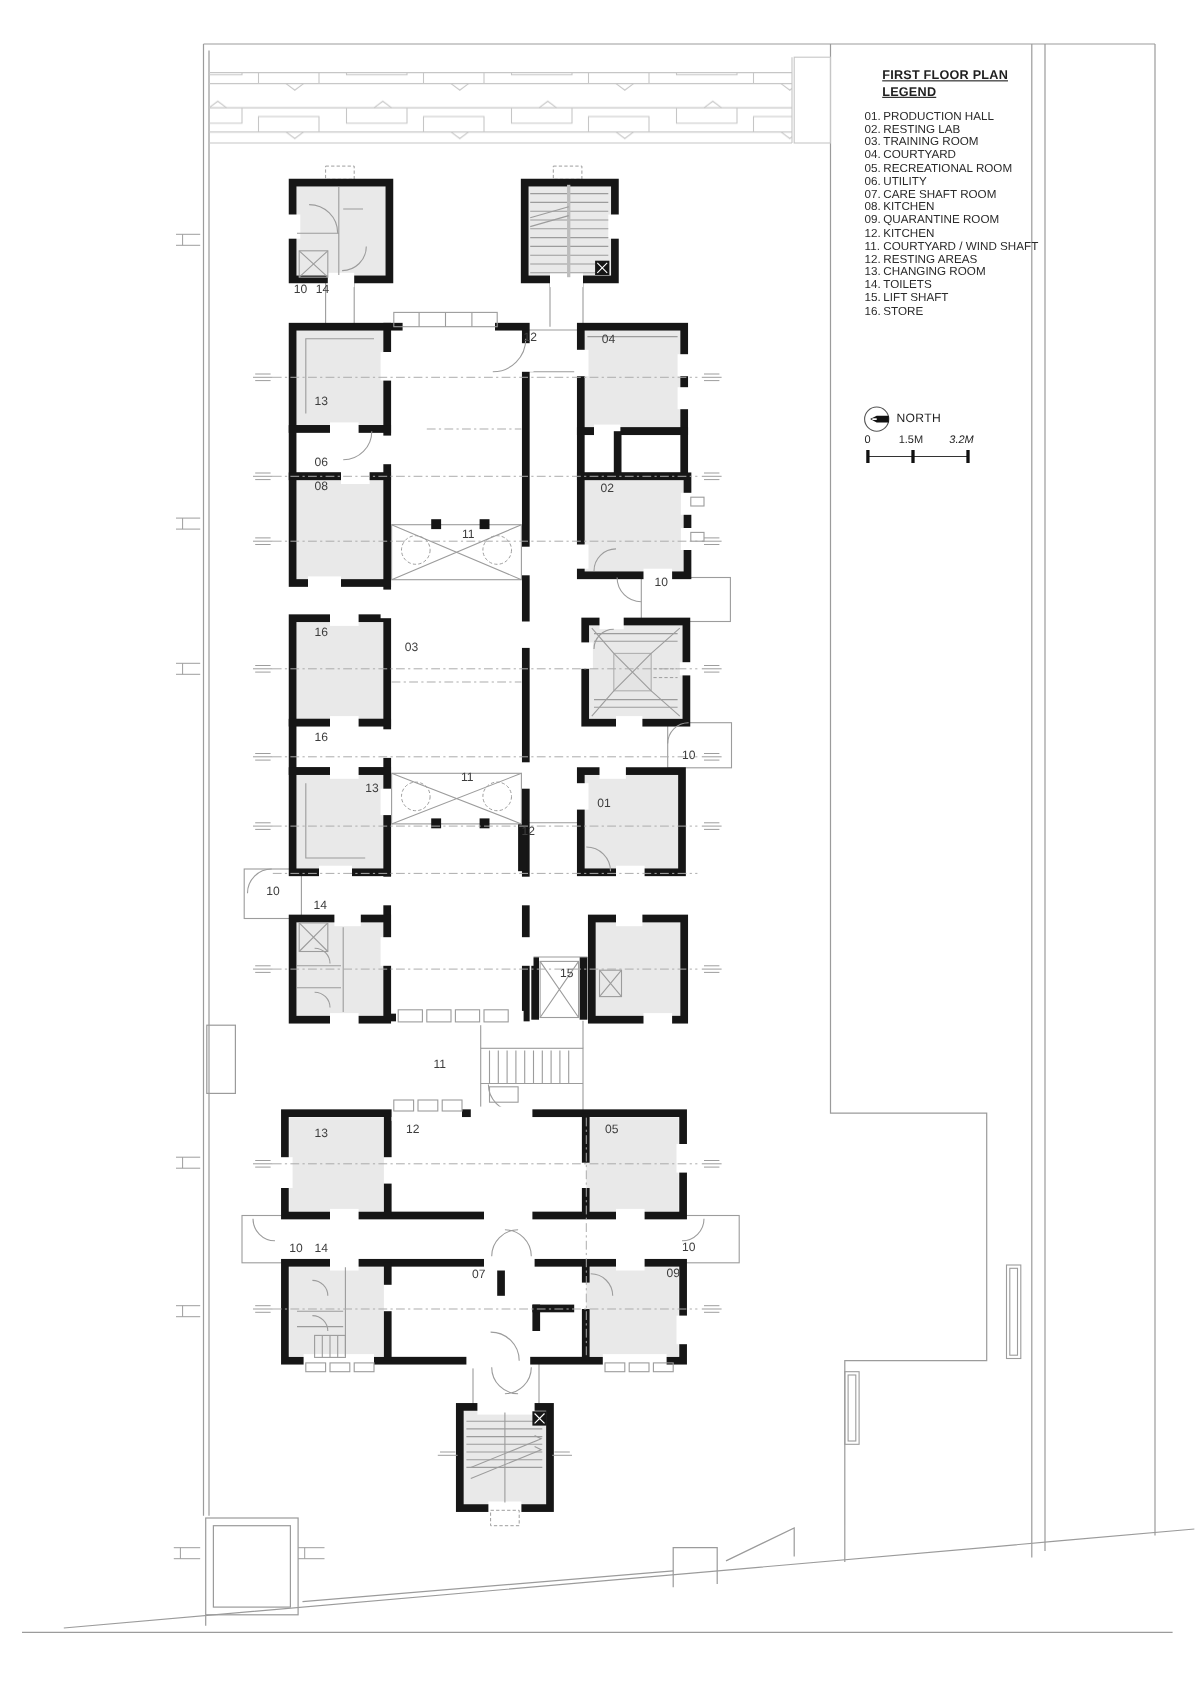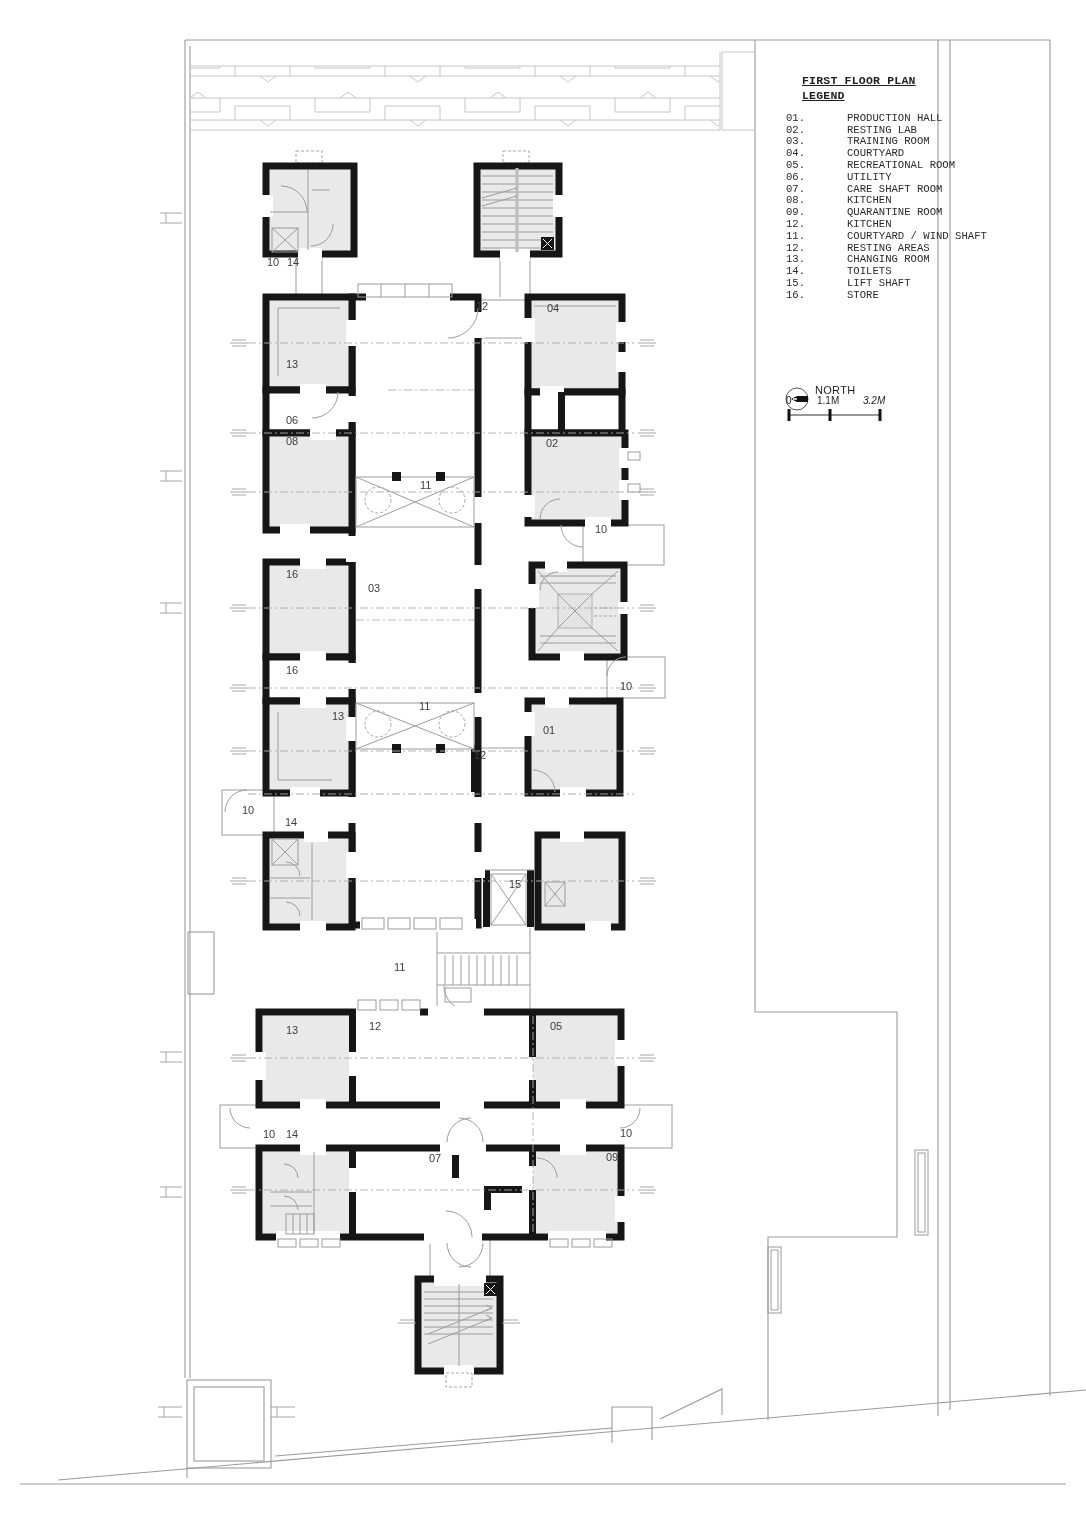--- a/index.html
+++ b/index.html
@@ -16,28 +16,28 @@
   .tw {stroke:var(--thin);fill:#ffffff;stroke-width:1;}
   .tg {stroke:#b0b0b0;fill:#e4e4e4;stroke-width:1;}
   .t2 {stroke:#c6c6c6;fill:none;stroke-width:1;}
   .s  {stroke:#9b9b9b;fill:none;stroke-width:1.1;}
   .d  {stroke:#ababab;fill:none;stroke-width:0.9;stroke-dasharray:8 3 2 3;}
   .dd {stroke:#9c9c9c;fill:none;stroke-width:0.9;stroke-dasharray:3 2;}
   .gr3{stroke:#bdbdbd;stroke-width:3;fill:none;}
   .mk {stroke:#9c9c9c;fill:none;stroke-width:0.9;}
   .plan-label{font-size:11px;fill:var(--lbl);}
   
-  .legend{position:absolute;left:786px;top:74px;width:190px;color:#1f1f1f;font-family:Liberation Mono, monospace;}
+  .legend{position:absolute;left:786px;top:62px;width:190px;color:#1f1f1f;}
   .legend-title{font-weight:bold;font-size:11.5px;line-height:1.3;letter-spacing:.2px;
                 text-decoration:underline;margin-left:16px;}
   .legend-items{margin-top:9px;font-size:10.6px;line-height:11.8px;white-space:nowrap;color:#2a2a2a;}
-  .legend-row{display:flex;gap:44px;}
+  .legend-row{display:flex;}
   .legend-num{width:17px;flex:0 0 17px;}
   
-  .north{position:absolute;left:783px;top:384px;display:flex;color:#1f1f1f;}
+  .north{position:absolute;left:783px;top:366px;display:flex;align-items:center;color:#1f1f1f;}
   .north-label{font-size:11px;margin-left:2px;letter-spacing:.3px;}
   .scalebar{position:absolute;left:786px;top:395px;width:120px;height:30px;color:#1f1f1f;}
   .scale-labels{position:relative;height:12px;font-size:10px;}
   .scale-labels span{position:absolute;top:0;}
   .scale-svg{display:block;margin-top:1px;}
 </style>
 </head>
 <body style="--wall: #161616; --fill: #e9e9e9; --thin: #9c9c9c; --lbl: #3d3d3d;">
 
 <svg id="plan-svg" width="1086" height="1536" viewBox="0 0 1086 1536" xmlns="http://www.w3.org/2000/svg">
@@ -460,21 +460,21 @@
     <circle cx="14" cy="15" r="11" fill="none" stroke="#555" stroke-width="1"></circle>
     <path d="M8,15 L14,12 H25 V18 H14 Z" fill="#111"></path>
     <path d="M10,15 H14" stroke="#fff" stroke-width="1.5"></path>
   </svg>
   <span class="north-label">NORTH</span>
 </div>
 
 <div class="scalebar">
   <div class="scale-labels" id="scale-labels">
       <span style="left: 0px;">0</span>
-      <span style="left: 31px;">1.1M</span>
+      <span style="left: 31px;">1.5M</span>
       <span style="left: 77px; font-style: italic;">3.2M</span>
     </div>
   <svg class="scale-svg" width="120" height="14" viewBox="0 0 120 14">
     <path d="M3,7 H94" stroke="#333" stroke-width="1"></path>
     <g id="scale-ticks">
         <path d="M3,1 V13" stroke="#111" stroke-width="3"></path>
         <path d="M44,1 V13" stroke="#111" stroke-width="3"></path>
         <path d="M94,1 V13" stroke="#111" stroke-width="3"></path>
       </g>
   </svg>

